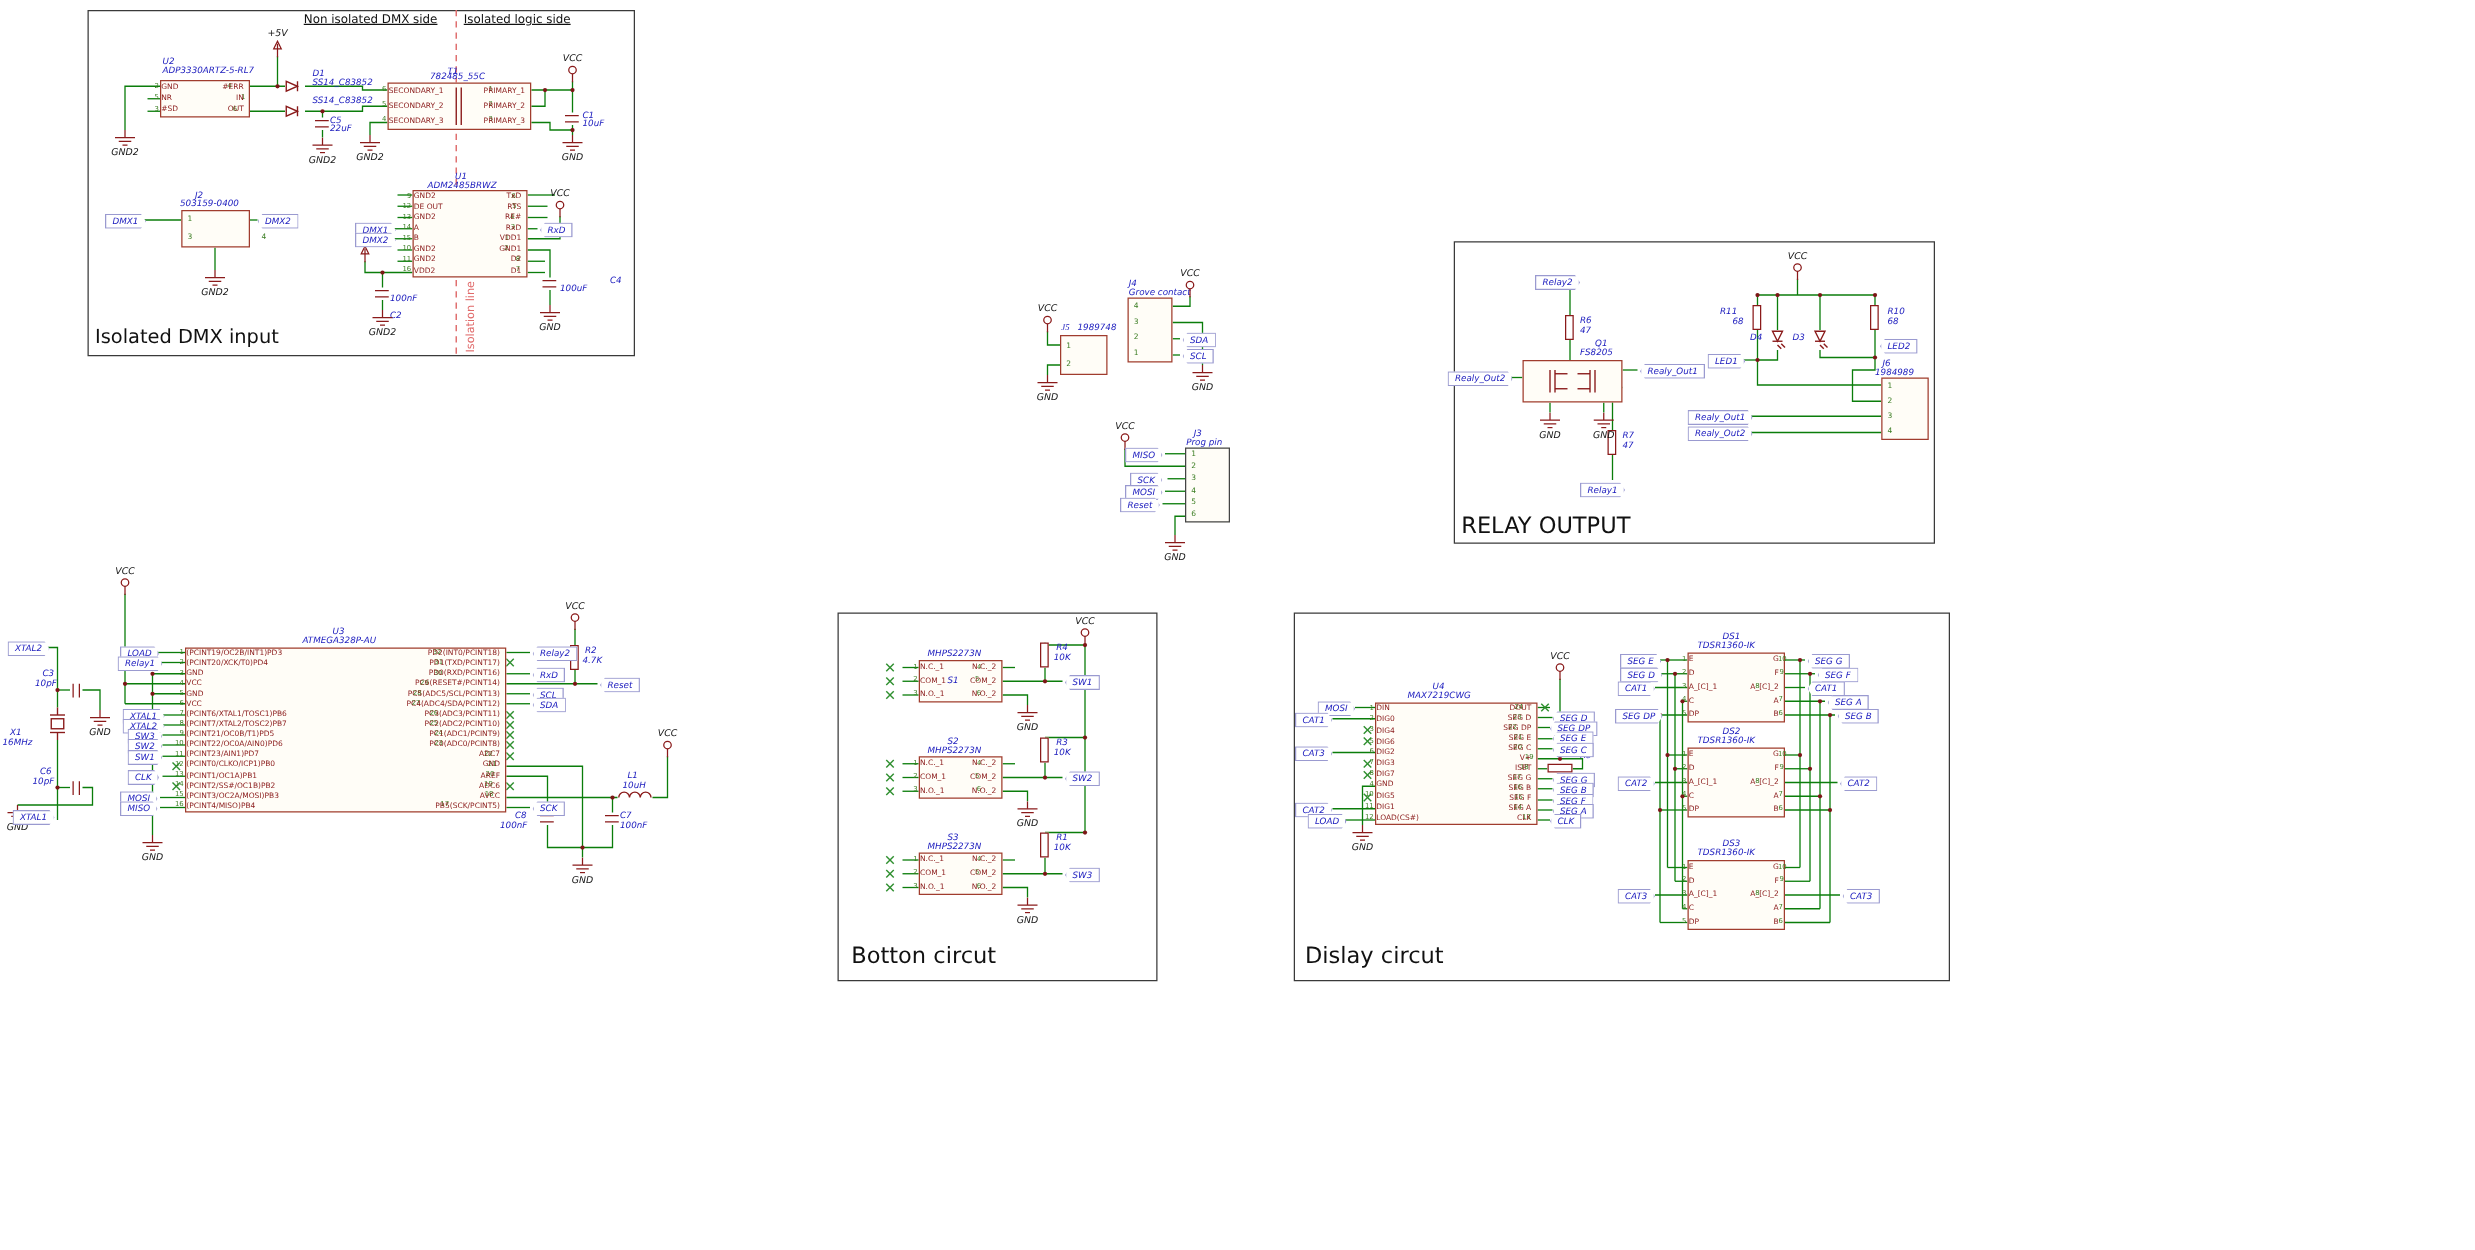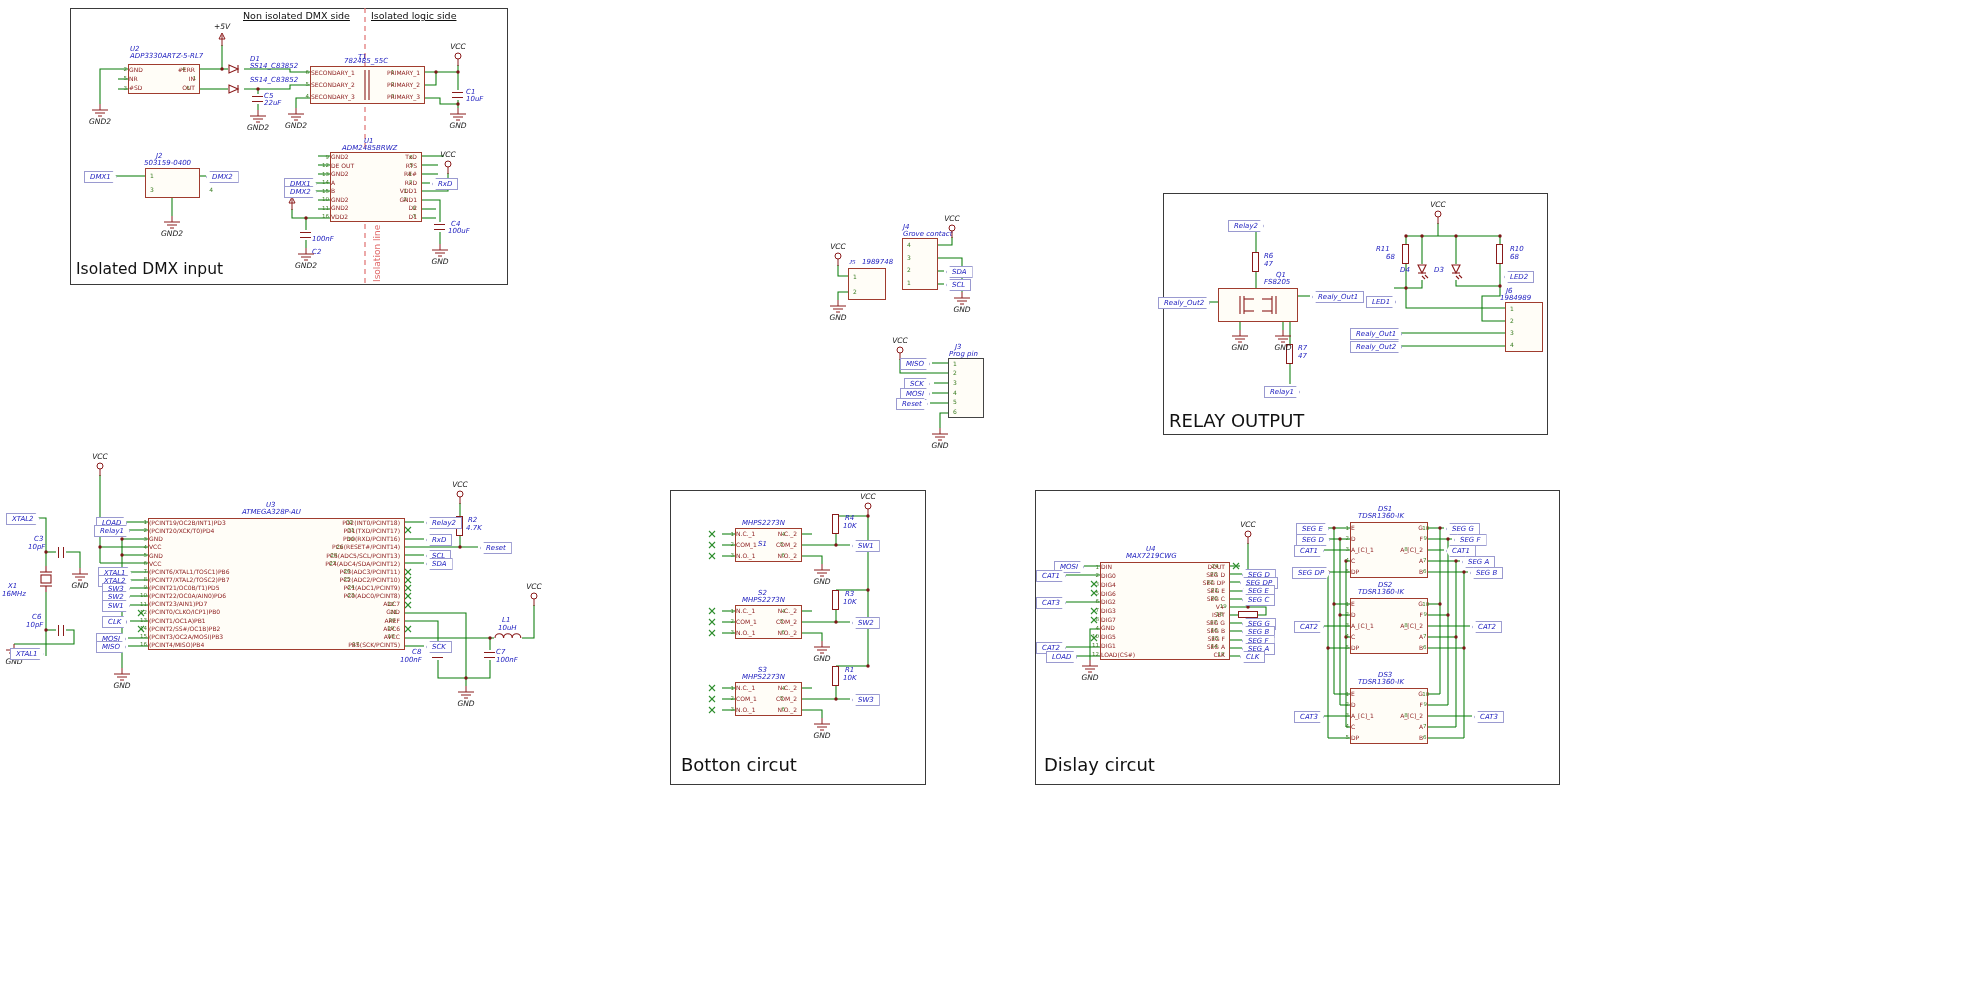--- a/index.html
+++ b/index.html
@@ -1119,21 +1119,21 @@
   <i class="lab" style="left:358px;top:54px;">T1</i>
   <i class="lab" style="left:344px;top:58px;">782485_55C</i>
   <i class="lab" style="left:466px;top:89px;">C1</i>
   <i class="lab" style="left:466px;top:96px;">10uF</i>
   <i class="lab" style="left:364px;top:138px;">U1</i>
   <i class="lab" style="left:342px;top:145px;">ADM2485BRWZ</i>
   <i class="lab" style="left:156px;top:153px;">J2</i>
   <i class="lab" style="left:144px;top:160px;">503159-0400</i>
   <i class="lab" style="left:312px;top:229px;margin-top:20px;">C2</i>
   <i class="lab" style="left:312px;top:236px;">100nF</i>
-  <i class="lab" style="left:431px;top:221px;padding-left:20px;">C4</i>
+  <i class="lab" style="left:468px;top:221px;padding-left:20px;">C4</i>
   <i class="lab" style="left:448px;top:228px;">100uF</i>
   <i class="lab" style="left:849px;top:259px;font-family:Liberation Serif, serif;">J5</i>
   <i class="lab" style="left:862px;top:259px;">1989748</i>
   <i class="lab" style="left:903px;top:224px;">J4</i>
   <i class="lab" style="left:903px;top:231px;">Grove contact</i>
   <i class="lab" style="left:955px;top:344px;">J3</i>
   <i class="lab" style="left:949px;top:351px;">Prog pin</i>
   <i class="lab" style="left:1264px;top:253px;">R6</i>
   <i class="lab" style="left:1264px;top:261px;">47</i>
   <i class="lab" style="left:1276px;top:272px;">Q1</i>
@@ -1467,21 +1467,21 @@
   <i class="flag al" style="left:946px;top:266px;">SDA</i>
   <i class="flag al" style="left:946px;top:279px;">SCL</i>
   <i class="flag ar" style="left:900px;top:358px;">MISO</i>
   <i class="flag ar" style="left:904px;top:378px;">SCK</i>
   <i class="flag ar" style="left:900px;top:388px;">MOSI</i>
   <i class="flag ar" style="left:896px;top:398px;">Reset</i>
   <i class="flag ar" style="left:1228px;top:220px;">Relay2</i>
   <i class="flag ar" style="left:1158px;top:297px;">Realy_Out2</i>
   <i class="flag al" style="left:1312px;top:291px;">Realy_Out1</i>
   <i class="flag ar" style="left:1264px;top:386px;">Relay1</i>
-  <i class="flag ar" style="left:1366px;top:296px;">LED1</i>
+  <i class="flag ar" style="left:1366px;top:283px;">LED1</i>
   <i class="flag al" style="left:1504px;top:271px;">LED2</i>
   <i class="flag ar" style="left:1350px;top:328px;">Realy_Out1</i>
   <i class="flag ar" style="left:1350px;top:341px;">Realy_Out2</i>
   <i class="flag ar" style="left:96px;top:517px;">LOAD</i>
   <i class="flag ar" style="left:94px;top:525px;">Relay1</i>
   <i class="flag ar" style="left:98px;top:567px;">XTAL1</i>
   <i class="flag ar" style="left:98px;top:575px;">XTAL2</i>
   <i class="flag ar" style="left:102px;top:583px;">SW3</i>
   <i class="flag ar" style="left:102px;top:591px;">SW2</i>
   <i class="flag ar" style="left:102px;top:600px;">SW1</i>

